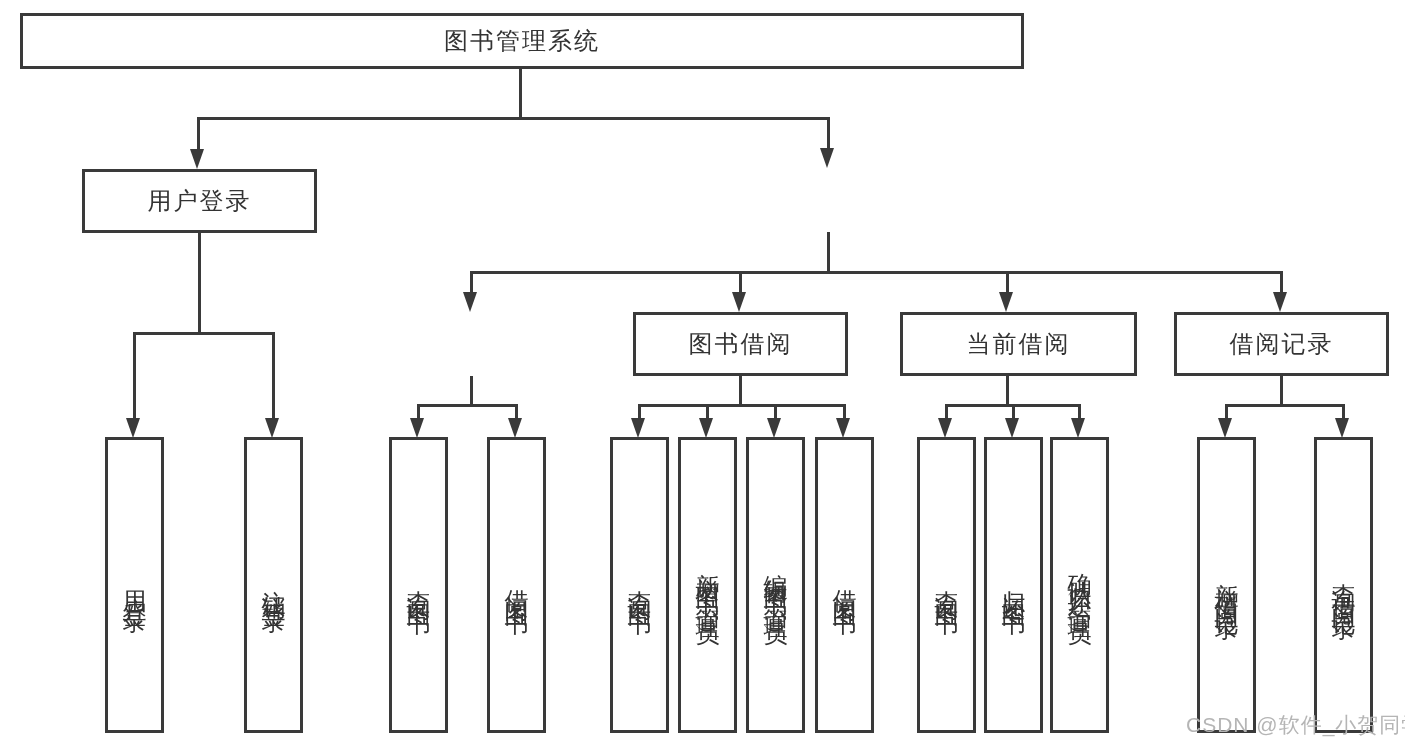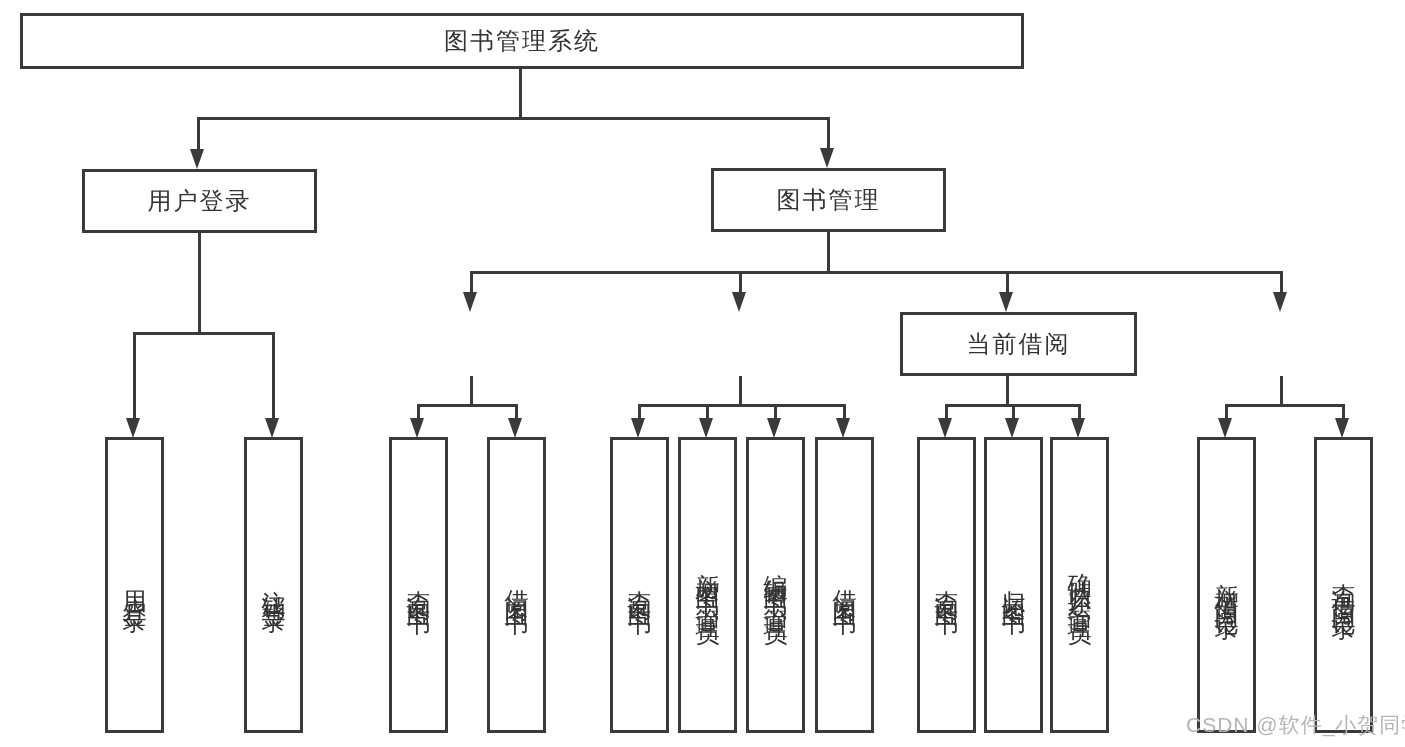--- a/index.html
+++ b/index.html
@@ -77,41 +77,42 @@
   <div class="box" style="left:20px; top:13px; width:1004px; height:56px">图书管理系统</div>
 
   <div class="vl" style="left:519px; top:69px; height:50px"></div>
   <div class="hl" style="left:197px; top:117px; width:633px"></div>
   <div class="vl" style="left:197px; top:117px; height:34px"></div>
   <div class="ar" style="left:190px; top:149px"></div>
   <div class="vl" style="left:827px; top:117px; height:34px"></div>
   <div class="ar" style="left:820px; top:148px"></div>
 
   <div class="box" style="left:82px; top:169px; width:235px; height:64px">用户登录</div>
-  <div class="box" style="left:711px; top:168px; width:235px; height:64px">图书管理</div>
 
   <div class="vl" style="left:198px; top:233px; height:102px"></div>
   <div class="hl" style="left:133px; top:332px; width:142px"></div>
   <div class="vl" style="left:133px; top:332px; height:87px"></div>
   <div class="ar" style="left:126px; top:418px"></div>
   <div class="vl" style="left:272px; top:332px; height:87px"></div>
   <div class="ar" style="left:265px; top:418px"></div>
 
   <div class="vl" style="left:827px; top:232px; height:41px"></div>
   <div class="hl" style="left:470px; top:271px; width:813px"></div>
   <div class="vl" style="left:470px; top:271px; height:23px"></div>
   <div class="ar" style="left:463px; top:292px"></div>
   <div class="vl" style="left:739px; top:271px; height:23px"></div>
   <div class="ar" style="left:732px; top:292px"></div>
   <div class="vl" style="left:1006px; top:271px; height:23px"></div>
   <div class="ar" style="left:999px; top:292px"></div>
   <div class="vl" style="left:1280px; top:271px; height:23px"></div>
   <div class="ar" style="left:1273px; top:292px"></div>
 
+  <div class="box" style="left:633px; top:312px; width:215px; height:64px">图书借阅</div>
   <div class="box" style="left:900px; top:312px; width:237px; height:64px">当前借阅</div>
+  <div class="box" style="left:1174px; top:312px; width:215px; height:64px">借阅记录</div>
 
   <div class="vl" style="left:470px; top:376px; height:30px"></div>
   <div class="hl" style="left:417px; top:404px; width:101px"></div>
   <div class="vl" style="left:417px; top:404px; height:15px"></div>
   <div class="ar" style="left:410px; top:418px"></div>
   <div class="vl" style="left:515px; top:404px; height:15px"></div>
   <div class="ar" style="left:508px; top:418px"></div>
 
   <div class="vl" style="left:739px; top:376px; height:30px"></div>
   <div class="hl" style="left:638px; top:404px; width:208px"></div>

